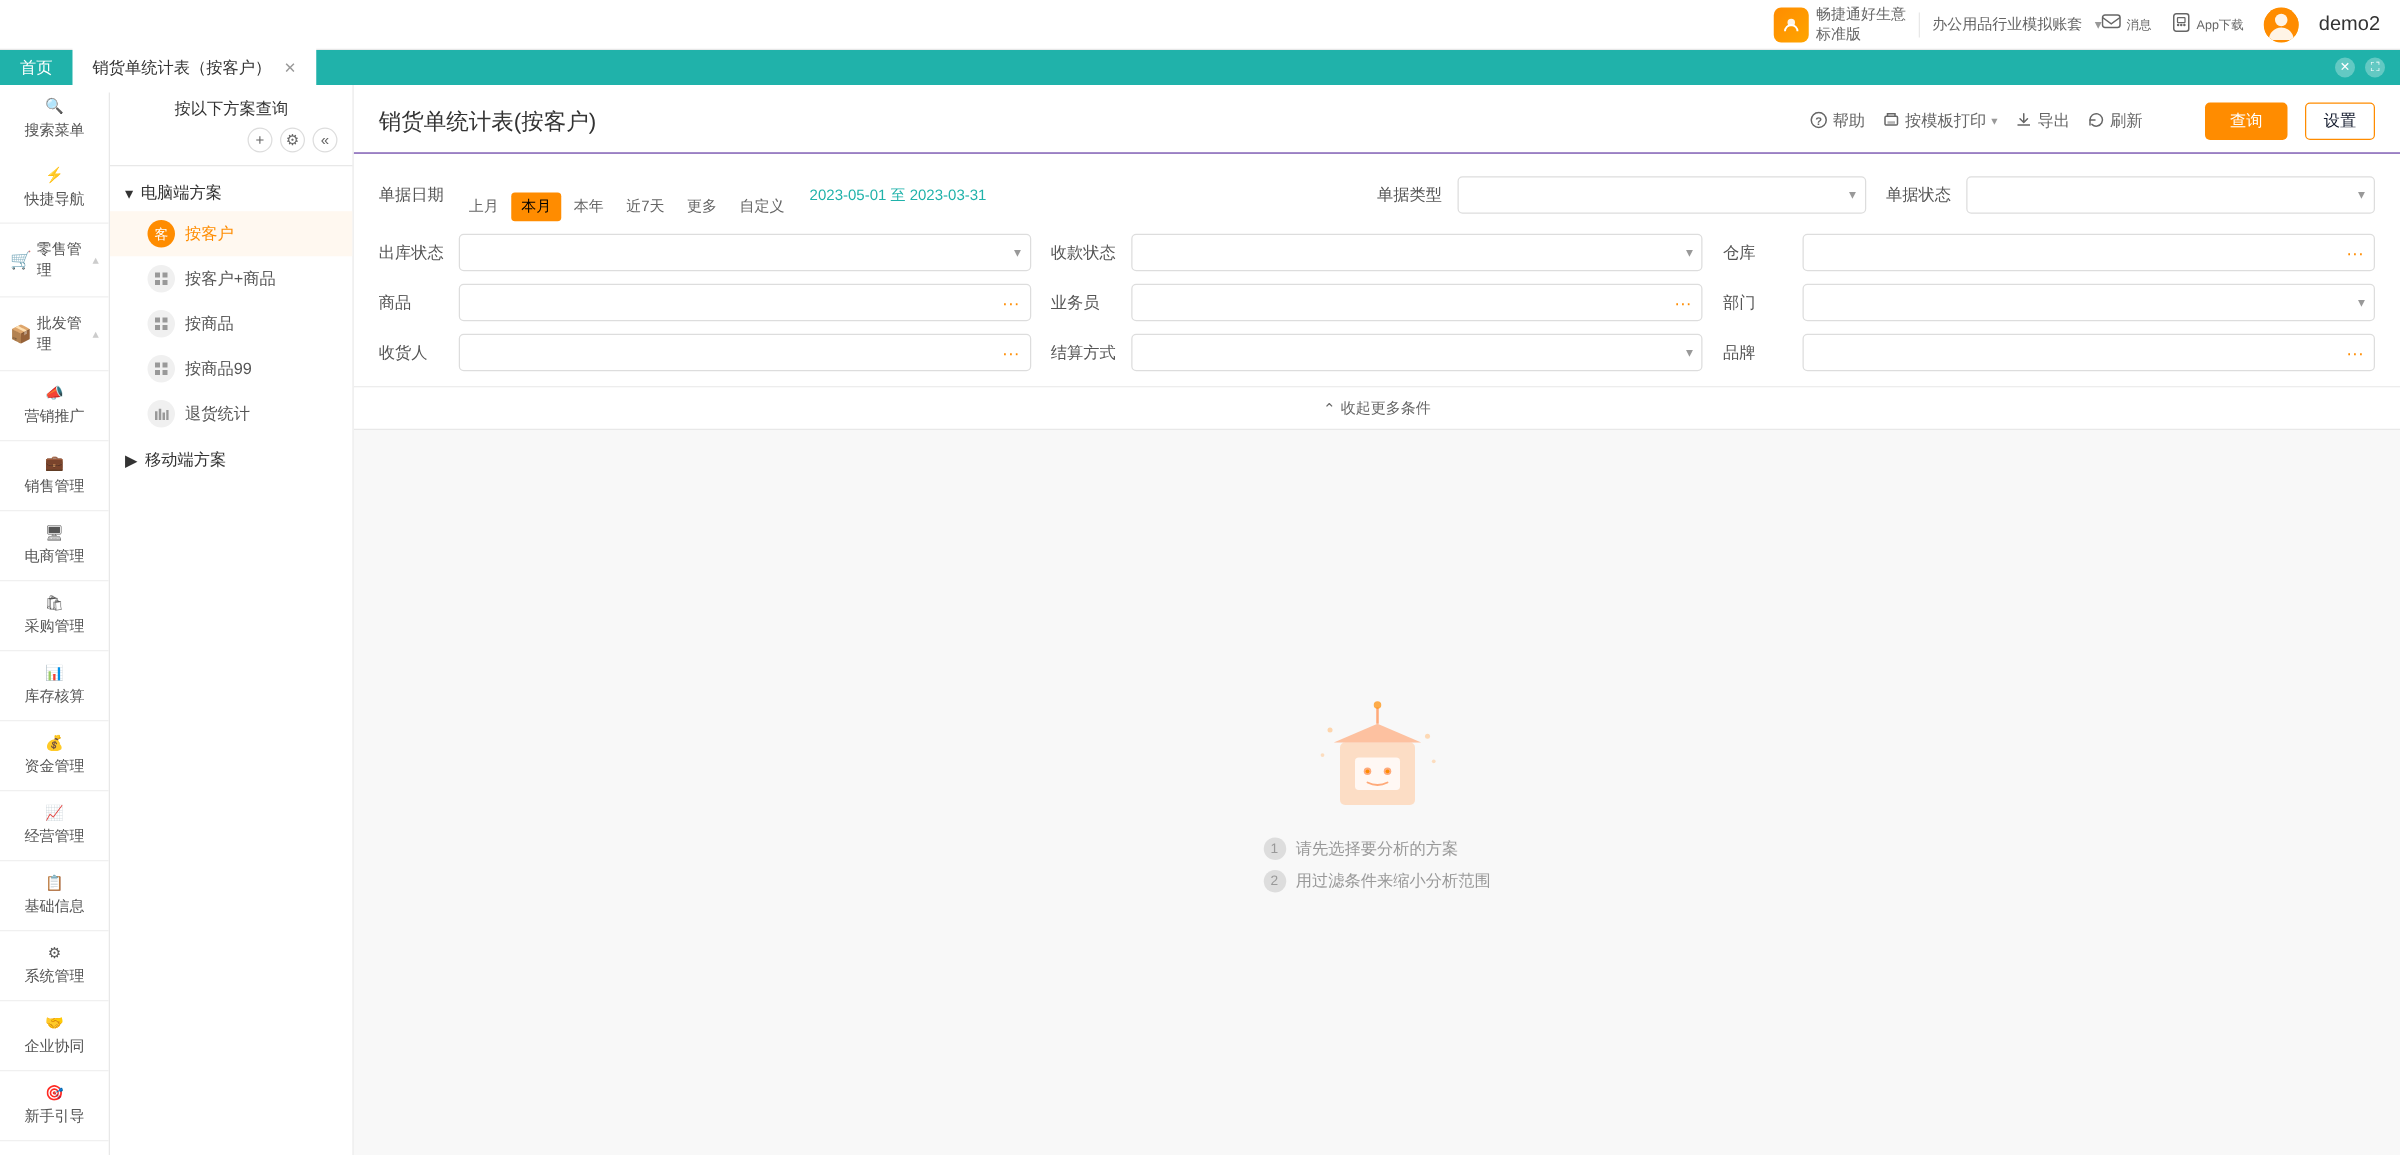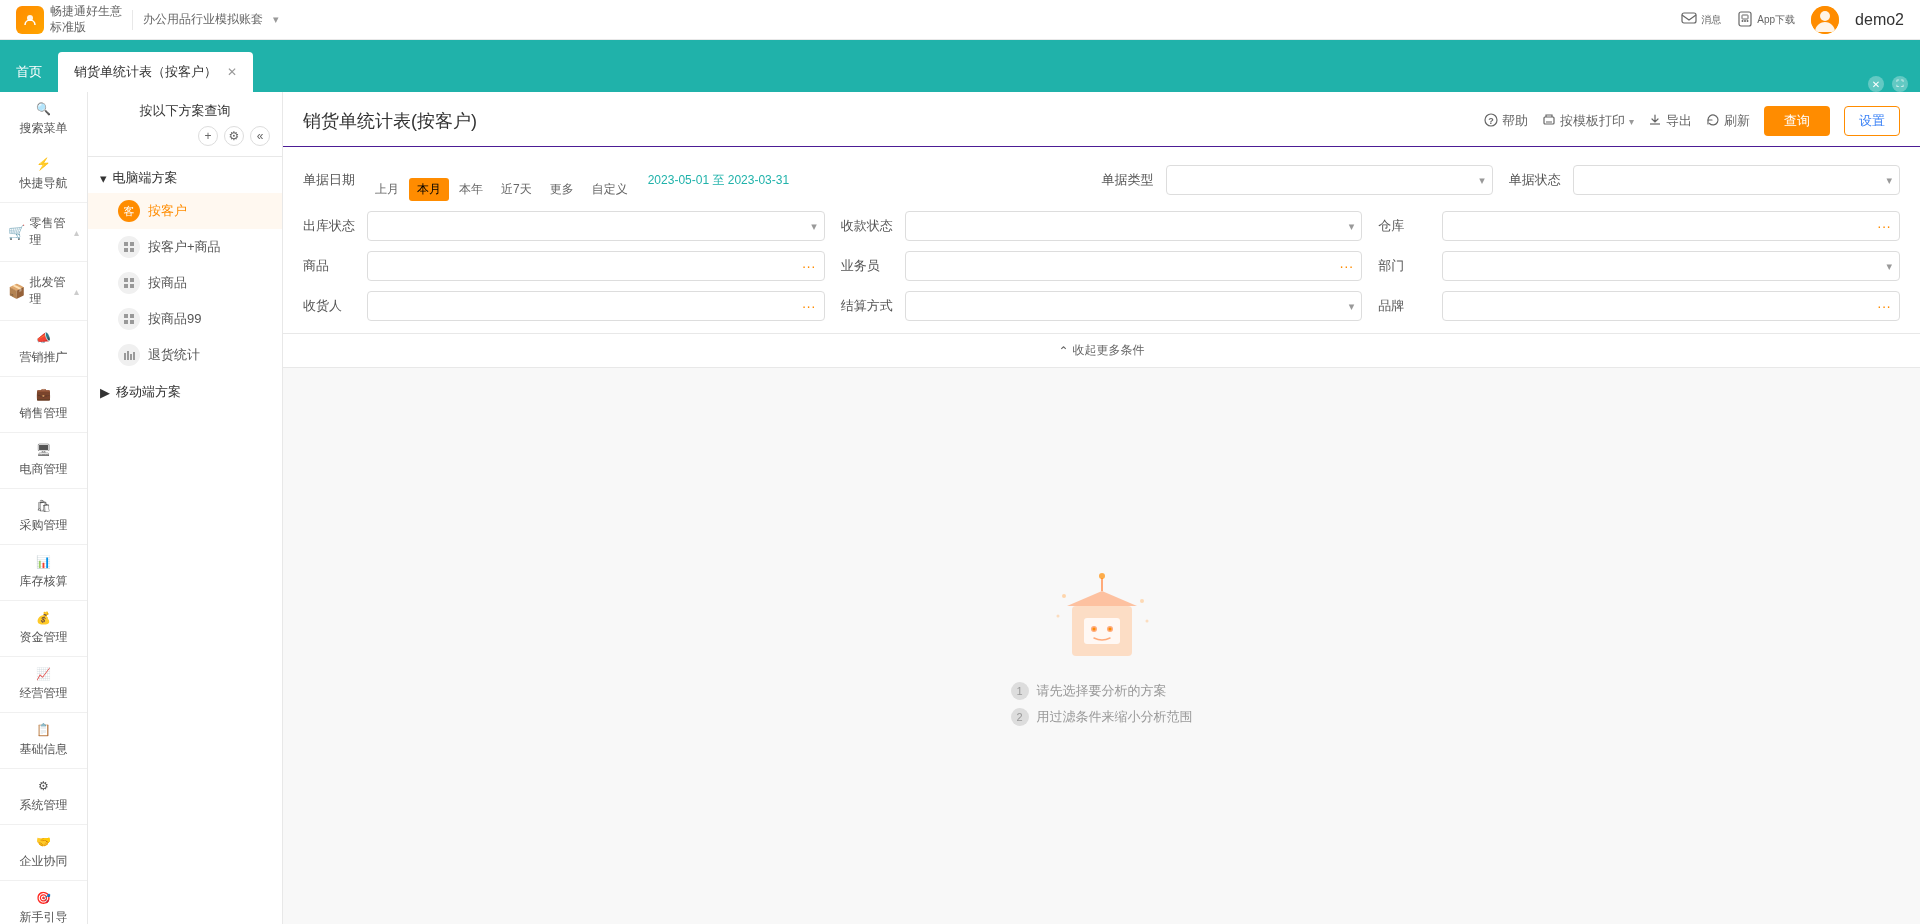--- a/index.html
+++ b/index.html
@@ -5,21 +5,21 @@
     * { box-sizing: border-box; margin: 0; padding: 0; }
     body { font-family: 'Microsoft YaHei', Arial, sans-serif; font-size: 13px; background: #f5f5f5; color: #333; display: flex; flex-direction: column; height: 924px; overflow: hidden; }
 
     
     .top-header {
       height: 40px;
       background: #fff;
       border-bottom: 1px solid #e8e8e8;
       display: flex;
       align-items: center;
-      justify-content: space-between;
+      justify-content: flex-end;
       padding: 0 16px;
       flex-shrink: 0;
     }
     .top-header-left {
       display: flex;
       align-items: center;
       gap: 10px;
     }
     .logo-area {
       display: flex;
@@ -68,24 +68,24 @@
       display: flex;
       align-items: center;
       justify-content: center;
       color: white;
       font-size: 11px;
       overflow: hidden;
     }
 
     
     .tab-bar {
-      height: 52px;
+      height: 28px;
       background: #20b2aa;
       display: flex;
-      align-items: flex-end;
+      align-items: center;
       flex-shrink: 0;
     }
     .tab-item {
       height: 40px;
       display: flex;
       align-items: center;
       padding: 0 16px;
       cursor: pointer;
       font-size: 13px;
       color: rgba(255,255,255,0.85);
@@ -301,24 +301,25 @@
       cursor: pointer;
     }
     .btn-query {
       background: #ff8c00;
       color: white;
       border: none;
       padding: 6px 20px;
       border-radius: 4px;
       cursor: pointer;
       font-size: 13px;
+      margin-left: 36px;
     }
     .btn-settings {
       background: white;
-      color: #3b82f6;
+      color: #0f172a;
       border: 1px solid #ff8c00;
       padding: 5px 14px;
       border-radius: 4px;
       cursor: pointer;
       font-size: 13px;
     }
 
     
     .filter-area {
       background: #fff;

